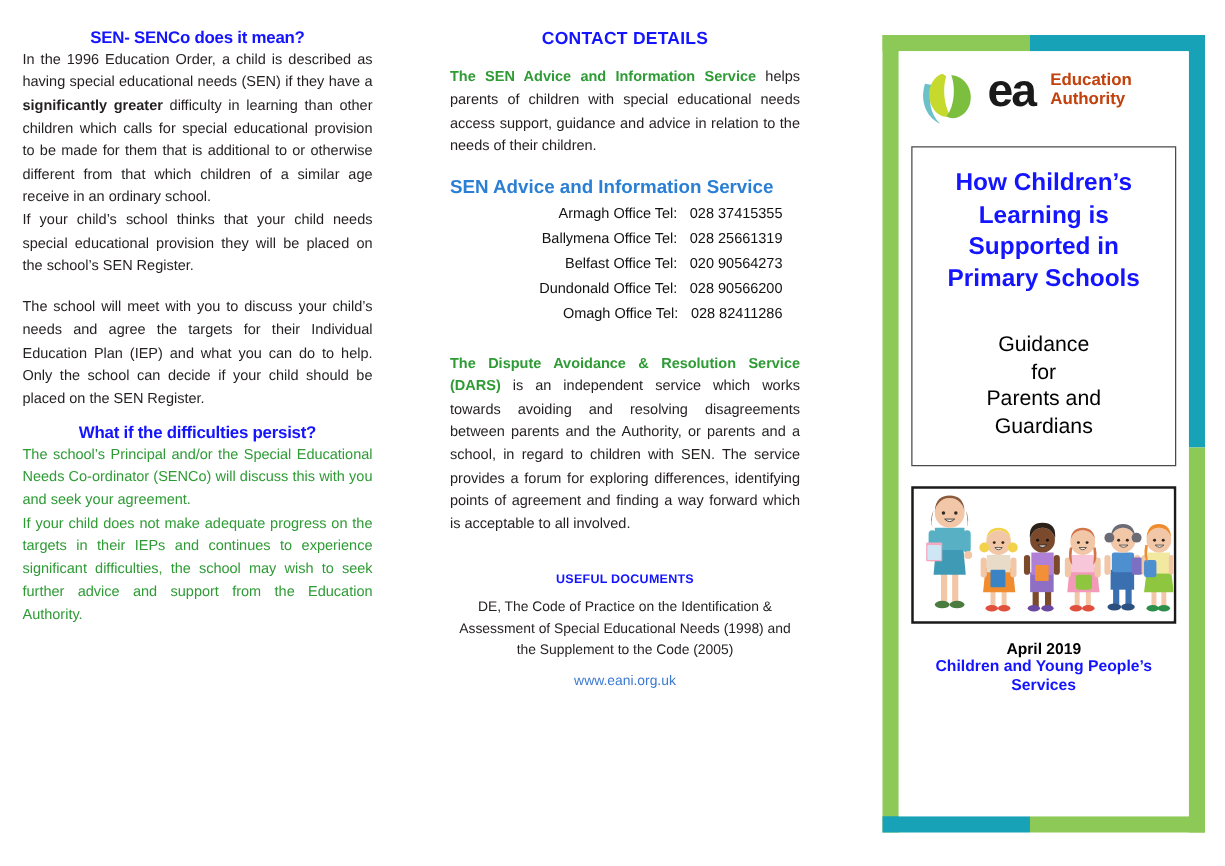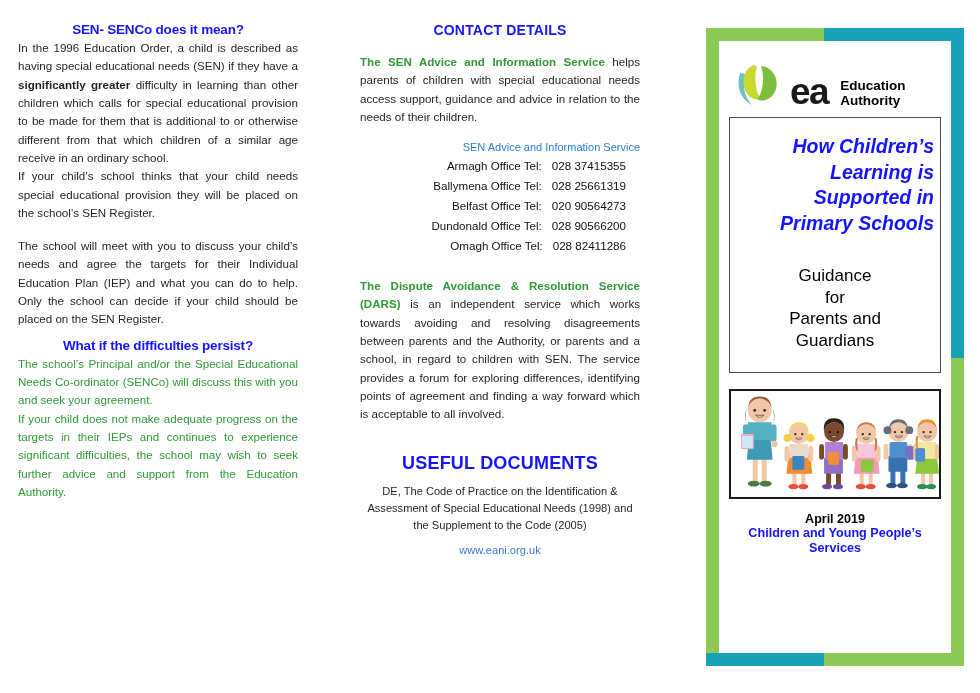--- a/index.html
+++ b/index.html
@@ -45,23 +45,23 @@
     font-size: 11.6px;
     line-height: 1.58;
     text-align: justify;
     text-justify: inter-word;
   }
   .body-txt.green { color: #2e9b35; }
   .bold { font-weight: bold; }
   .green-bold { color: #2e9b35; font-weight: bold; }
   .blue-sub {
     color: #2a7fd4;
-    font-weight: normal;
-    font-size: 11px;
-    text-align: right;
+    font-weight: bold;
+    font-size: 15px;
+    text-align: left;
   }
   .tel-list { margin-top: 3px; }
   .tel-row {
     font-size: 11.6px;
     font-weight: normal;
     color: #111;
     text-align: right;
     line-height: 1.72;
     padding-right: 14px;
     white-space: nowrap;
@@ -110,59 +110,58 @@
     position: absolute;
     left: 13px; top: 13px;
     width: 232px; height: 612px;
     background: #ffffff;
     padding: 10px 10px 0 10px;
   }
 
   
   #logo-wrap {
     display: flex;
-    align-items: flex-end;
+    align-items: flex-start;
     gap: 7px;
     margin: 5px 0 0 6px;
     height: 52px;
   }
   #logo-mark { width: 50px; height: 46px; flex: 0 0 auto; }
   #logo-ea {
     font-size: 37px;
     font-weight: bold;
     color: #1a1a1a;
     letter-spacing: -1.5px;
     line-height: 0.9;
     margin-left: -2px;
   }
   #logo-words {
-    color: #000000;
+    color: #c2410c;
     font-size: 13.5px;
     font-weight: bold;
     line-height: 1.12;
     margin-left: 5px;
   }
 
   
   .box {
     border: 1px solid #4a4a4a;
     background: #fff;
   }
   #title-box {
     margin-top: 9px;
     padding: 16px 6px 20px 6px;
     min-height: 150px;
   }
   #title-main {
     color: #1414ff;
     font-weight: bold;
     font-size: 19.5px;
-    text-align: right;
+    text-align: center;
     line-height: 1.32;
-    font-style: italic;
   }
   #title-sub {
     color: #000000;
     font-weight: normal;
     font-size: 17px;
     text-align: center;
     line-height: 1.28;
     margin-top: 28px;
   }
 
@@ -227,21 +226,21 @@
 
     <div class="spacer-l"></div>
 
     <p class="body-txt"><span class="green-bold">The Dispute Avoidance &amp; Resolution Service (DARS)</span><span> is an independent service which works towards avoiding and resolving disagreements between parents and the Authority, or parents and a school, in regard to children with SEN. The service provides a forum for exploring differences, identifying points of agreement and finding a way forward which is acceptable to all involved.</span></p>
 
     <div class="spacer-s"></div>
 
 
     <div class="spacer-l"></div>
 
-    <div class="h-blue-caps" style="font-size:18px;">USEFUL DOCUMENTS</div>
+    <div class="h-blue-caps" style="font-size:10px;">USEFUL DOCUMENTS</div>
 
     <div class="spacer-s"></div>
 
     <p class="centered">DE, The Code of Practice on the Identification &amp; Assessment of Special Educational Needs (1998) and the Supplement to the Code (2005)</p>
 
     <a class="link-plain" href="#">www.eani.org.uk</a>
   </div>
 
   <div class="col" id="col-right">
     <div id="cover">

